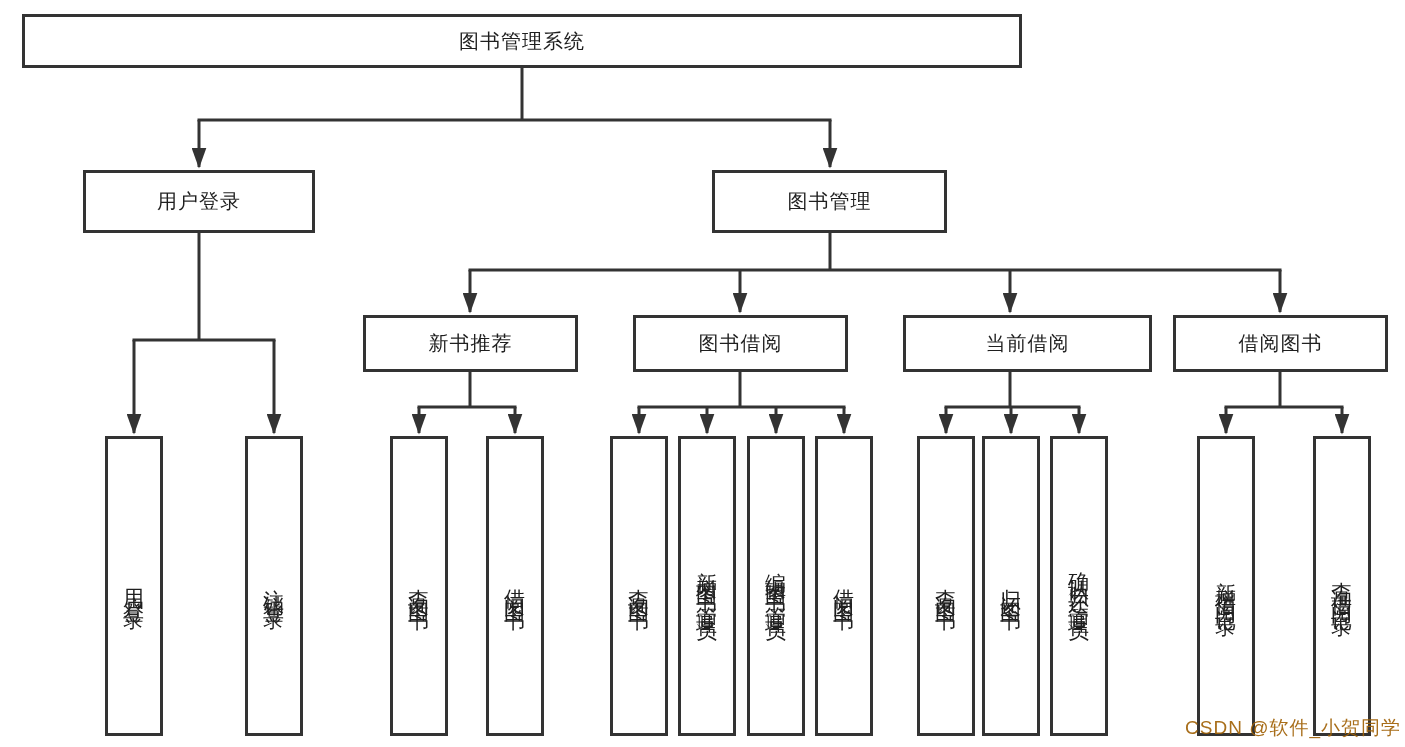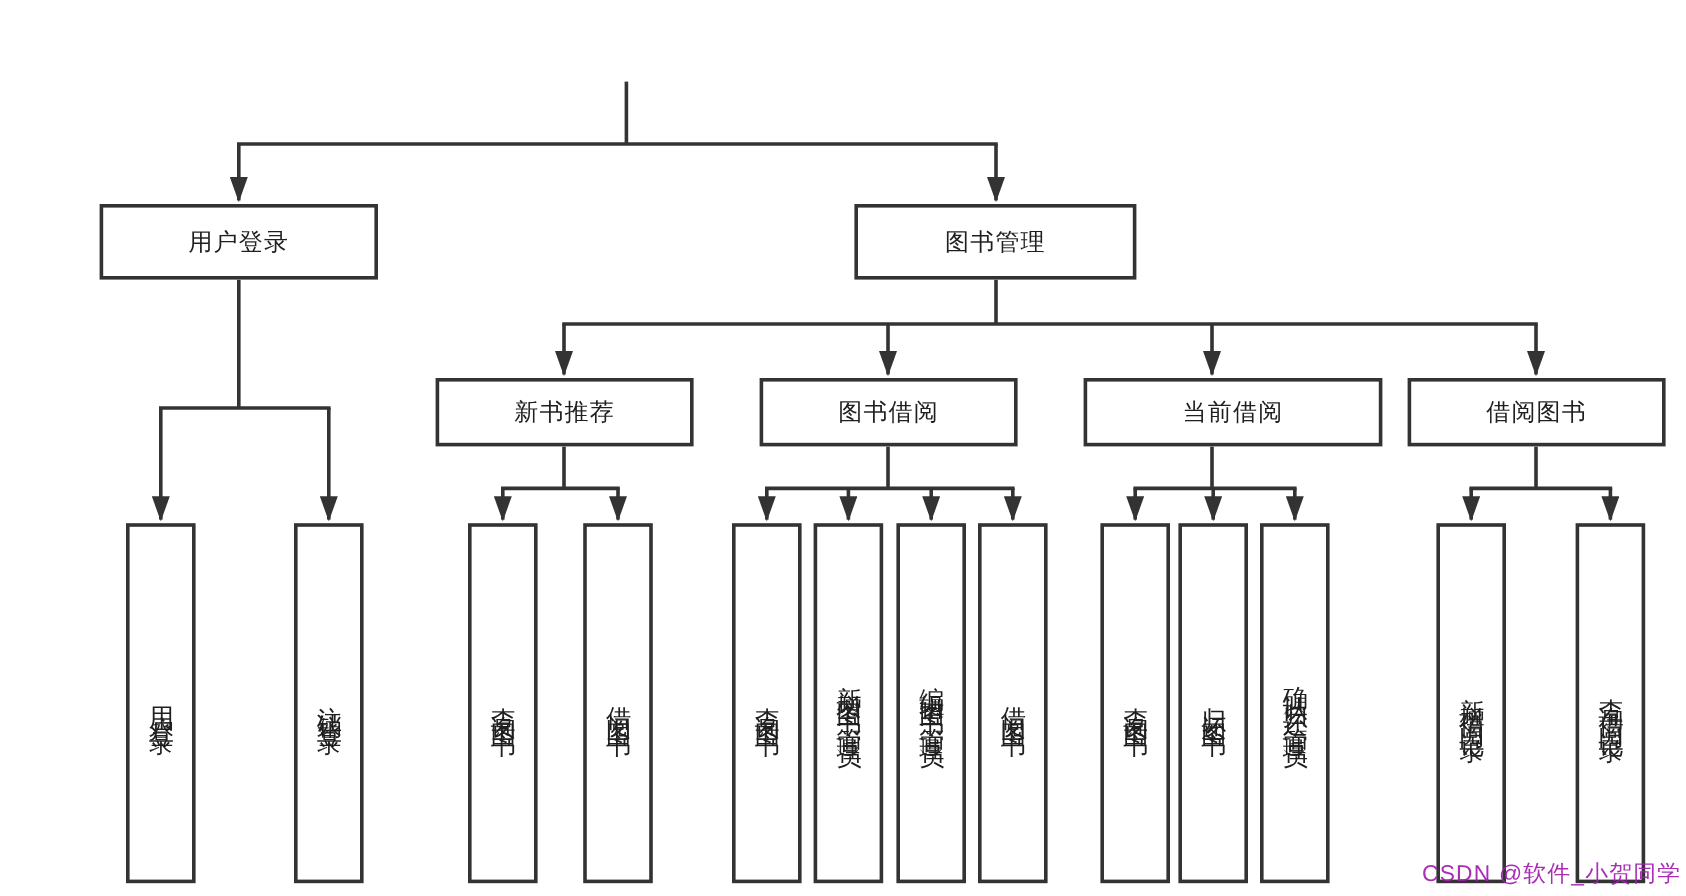--- a/index.html
+++ b/index.html
@@ -55,21 +55,21 @@
     font-size: 21px;
     letter-spacing: 7px;
     line-height: 1;
   }
   #watermark {
     position: absolute;
     right: 4px;
     bottom: 6px;
     z-index: 10;
     font-size: 19px;
-    color: #a21caf;
+    color: #a16207;
     opacity: 0.92;
     letter-spacing: 1px;
     white-space: nowrap;
   }
 </style>
 </head>
 <body>
 
 <div id="canvas">
 
@@ -116,20 +116,23 @@
       <path d="M1011,407 V433" marker-end="url(#arrow)"></path>
       <path d="M1079,407 V433" marker-end="url(#arrow)"></path>
 
       <path d="M1280,372 V407"></path>
       <path d="M1224.5,407 H1343.5"></path>
       <path d="M1226,407 V433" marker-end="url(#arrow)"></path>
       <path d="M1342,407 V433" marker-end="url(#arrow)"></path>
     </g>
   </svg>
 
+  <div class="box" style="left:22px; top:14px; width:1000px; height:54px;">
+    <span>图书管理系统</span>
+  </div>
 
   <div class="box" style="left:83px; top:170px; width:232px; height:63px;">
     <span>用户登录</span>
   </div>
   <div class="box" style="left:363px; top:315px; width:215px; height:57px;">
     <span>新书推荐</span>
   </div>
 
   <div class="box" style="left:712px; top:170px; width:235px; height:63px;">
     <span>图书管理</span>

